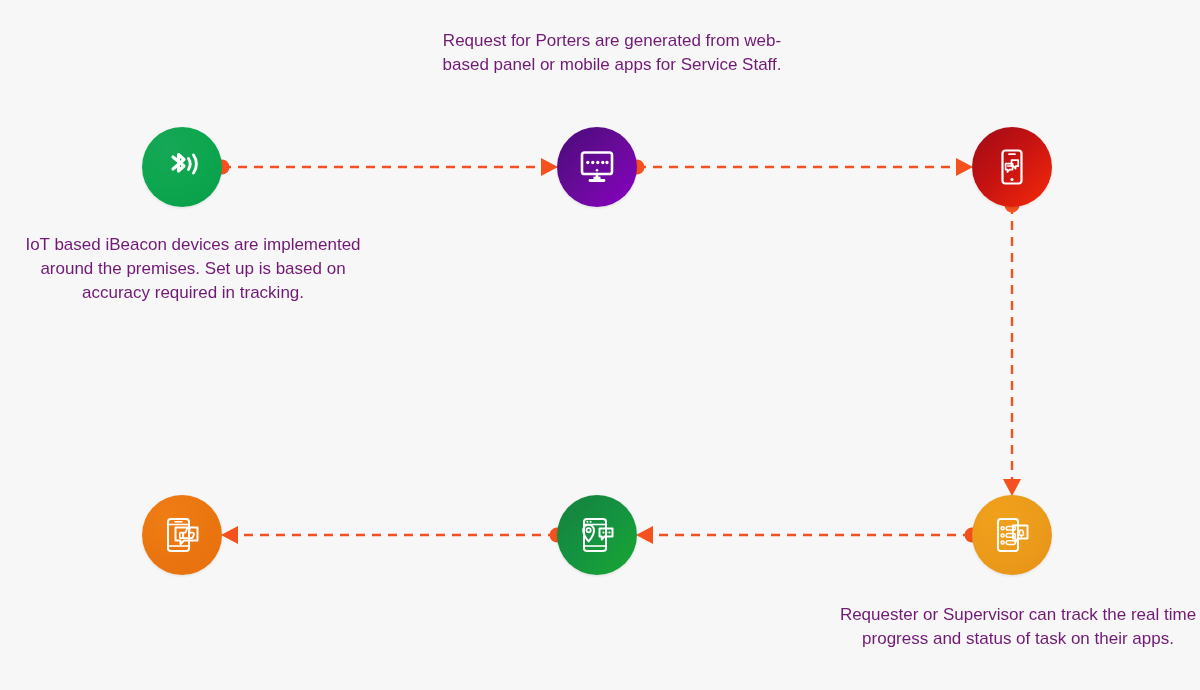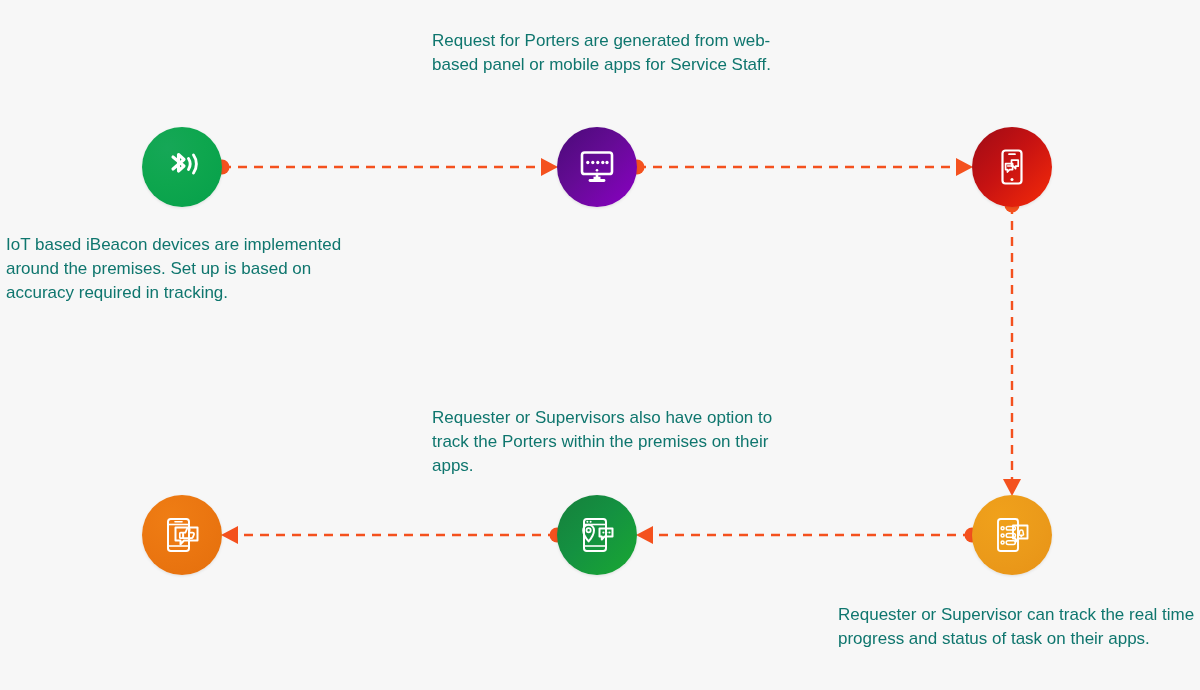--- a/index.html
+++ b/index.html
@@ -60,24 +60,24 @@
   .node-green-grad {
     background: linear-gradient(135deg, #16803c 0%, #149141 45%, #19a832 100%);
   }
   .node-orange-deep {
     background: radial-gradient(circle at 35% 28%, #ef7d14 0%, #ea7510 55%, #e46f0c 100%);
   }
 
   
   .caption {
     position: absolute;
-    text-align: left;
+    text-align: center;
     font-size: 17px;
     line-height: 1.42;
-    color: #0f766e;
+    color: #701a75;
     font-family: "Liberation Sans", sans-serif;
   }
 </style>
 </head>
 <body>
 
 <div id="diagram">
 
   <svg id="connectors" viewBox="0 0 1200 690" width="1200" height="690" aria-hidden="true">
 
@@ -210,21 +210,20 @@
         <path d="M15.5 14.5 H37.5 V27.5 H24 L20.5 31.2 V27.5 H15.5 Z" fill="none" stroke="#ffffff" stroke-width="2.0" stroke-linejoin="round"></path>
 
         <path d="M23.2 25.2 V19.6 H25.4 L27.2 15.4 A1.5 1.5 0 0 1 29.6 16.9 L28.9 19.6 H32.6 A1.5 1.5 0 0 1 34.0 21.4 L32.9 24.2 A1.6 1.6 0 0 1 31.4 25.2 Z" fill="none" stroke="#ffffff" stroke-width="1.8" stroke-linejoin="round"></path>
         <rect x="19.8" y="19.6" width="3.4" height="5.6" rx="0.8" fill="none" stroke="#ffffff" stroke-width="1.7"></rect>
       </svg>
     </span>
   </div>
 
   <div class="caption" style="left:432px; top:29px; width:360px;">Request for Porters are generated from web-based panel or mobile apps for Service Staff.</div>
 
-  <div class="caption" style="left:6px; top:233px; width:362px;">IoT based iBeacon devices are implemented around the premises. Set up is based on accuracy required in tracking.</div>
-
-
-  <div class="caption" style="left:432px; top:406px; width:360px;">Requester or Supervisors also have option to track the Porters within the premises on their apps.</div>
+  <div class="caption" style="left:12px; top:233px; width:362px;">IoT based iBeacon devices are implemented around the premises. Set up is based on accuracy required in tracking.</div>
+
+
 
 
   <div class="caption" style="left:838px; top:603px; width:360px;">Requester or Supervisor can track the real time progress and status of task on their apps.</div>
 
 </div>
 
 </body></html>

